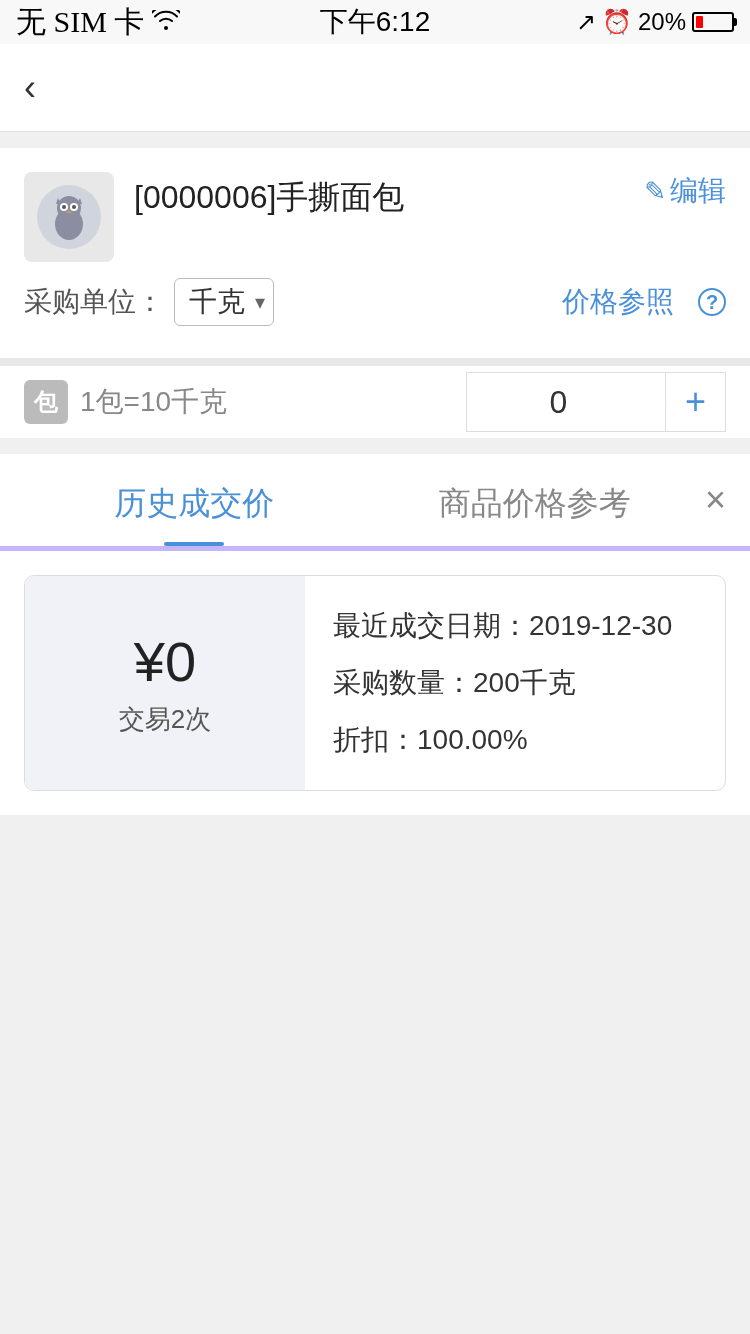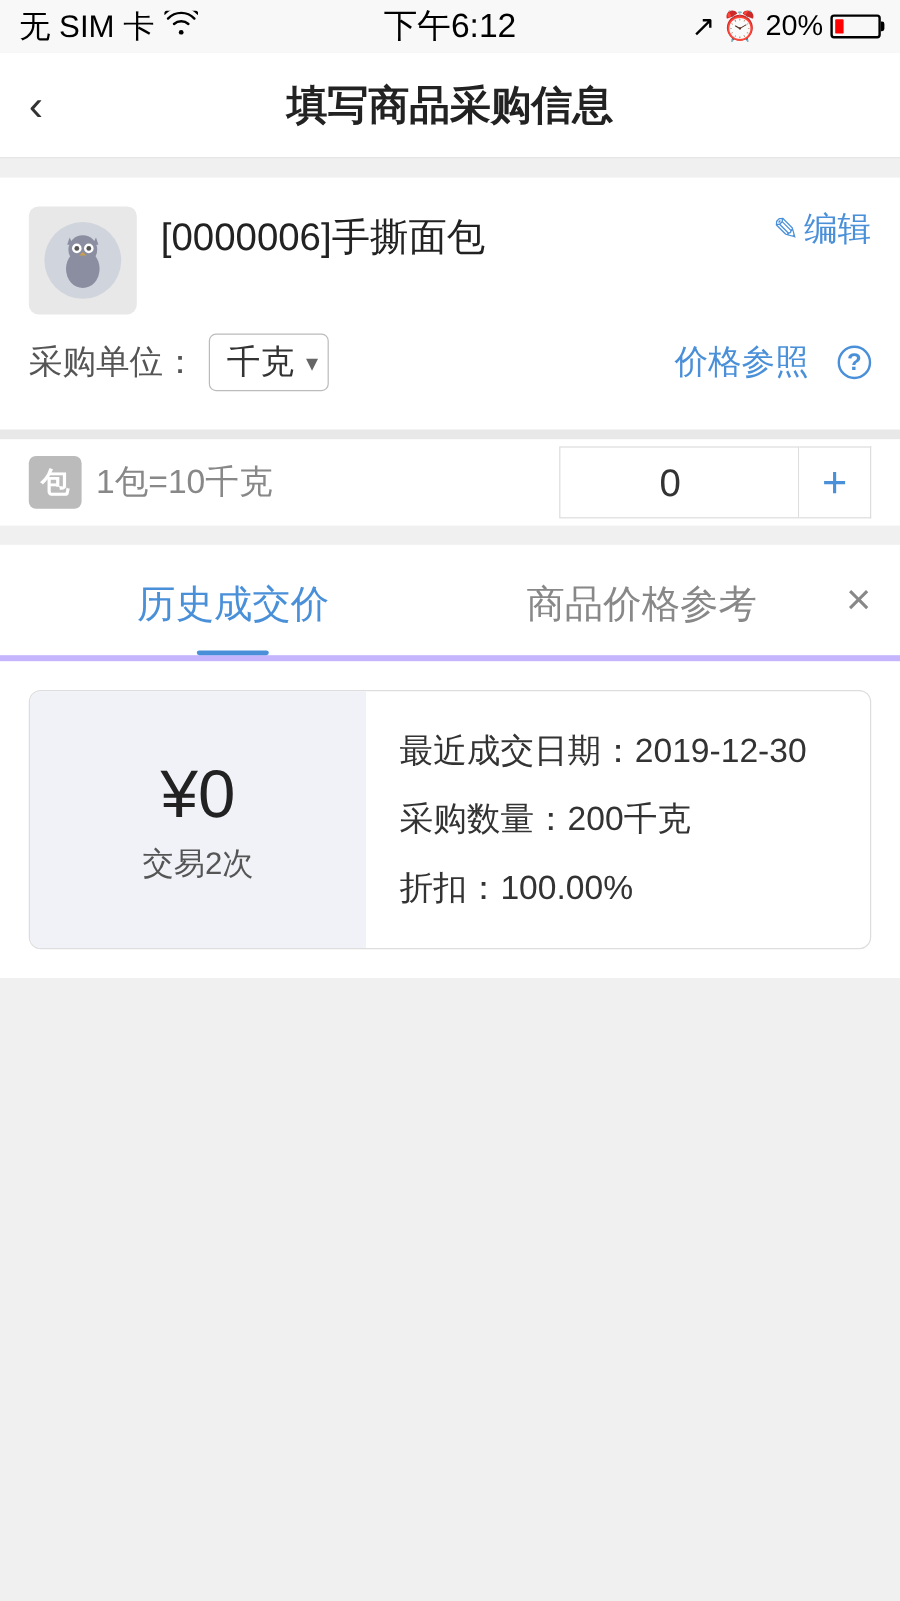--- a/index.html
+++ b/index.html
@@ -348,21 +348,21 @@
       min-height: calc(1334px - 44px);
     }
   </style>
 </head>
 <body>
 
 <div class="main-content">
 
   <div class="status-bar" style="position:relative;">
     <div class="status-left">
-      <span style="font-size:26px;">无 SIM 卡</span>
+      <span style="font-size:30px;font-family:Liberation Serif, serif;">无 SIM 卡</span>
       <span style="font-size:24px;">
         <svg width="28" height="20" viewBox="0 0 28 20">
           <path d="M14 16a2 2 0 1 1 0 4 2 2 0 0 1 0-4z" fill="#000"></path>
           <path d="M8 11a9 9 0 0 1 12 0" stroke="#000" stroke-width="2" fill="none" stroke-linecap="round"></path>
           <path d="M3 6.5A15 15 0 0 1 25 6.5" stroke="#000" stroke-width="2" fill="none" stroke-linecap="round"></path>
           <path d="M0 2.5A19 19 0 0 1 28 2.5" stroke="#000" stroke-width="2" fill="none" stroke-linecap="round"></path>
         </svg>
       </span>
     </div>
     <div class="status-center">下午6:12</div>
@@ -373,21 +373,20 @@
       <span class="battery-icon">
         <span class="battery-body">
           <span class="battery-fill"></span>
         </span>
       </span>
     </div>
   </div>
 
   <div class="nav-bar">
     <span class="nav-back">‹</span>
-    <span class="nav-title">填写商品采购信息</span>
   </div>
 
   <div class="product-card">
     <div class="product-top">
       <div class="product-left">
         <div class="product-image">
 
           <svg width="70" height="70" viewBox="0 0 70 70">
             <circle cx="35" cy="35" r="32" fill="#d0d4dc"></circle>
 

